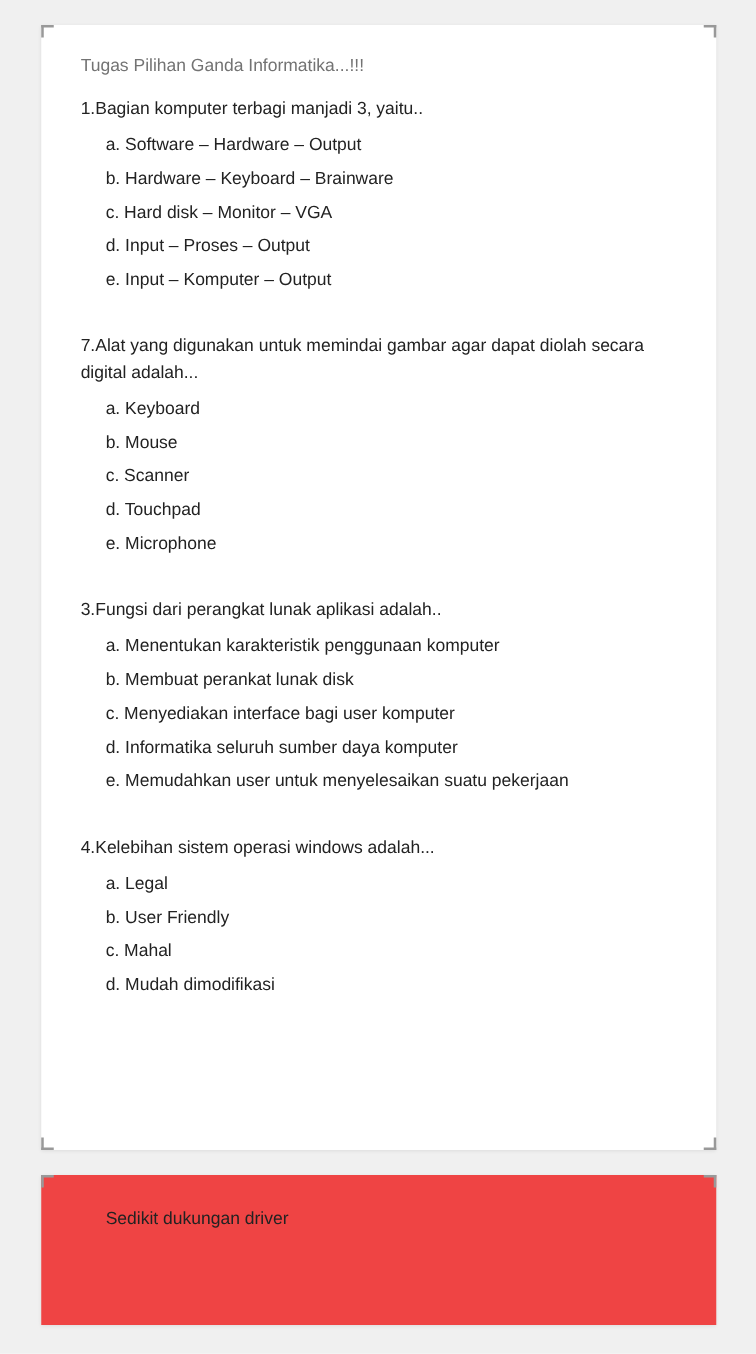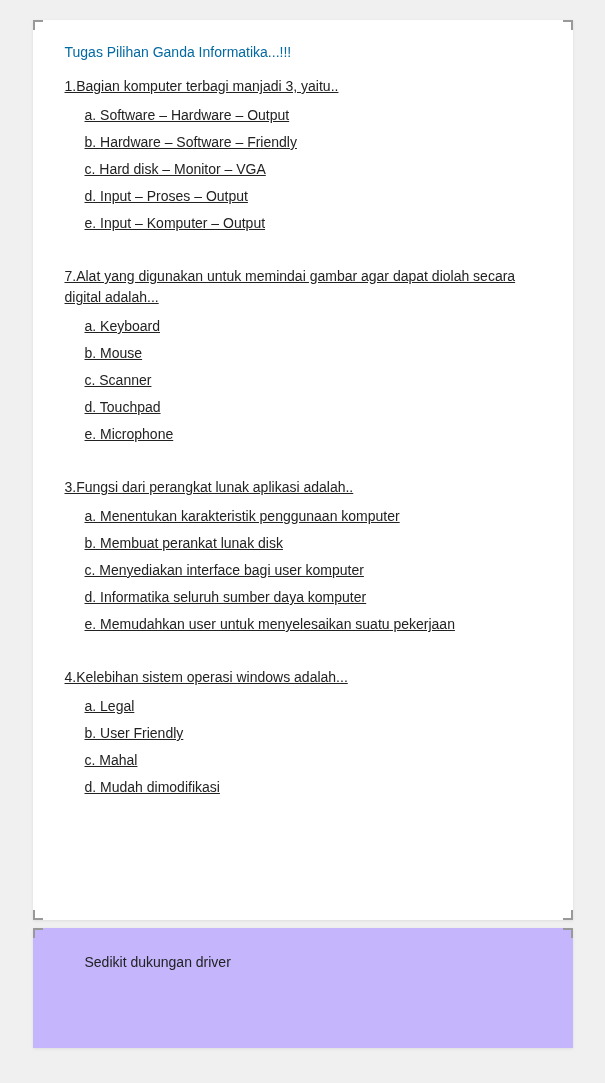--- a/index.html
+++ b/index.html
@@ -26,27 +26,26 @@
       width: 540px;
       min-height: 900px;
       padding: 24px 32px 32px 32px;
       box-shadow: 0 1px 3px rgba(0,0,0,0.08);
       position: relative;
     }
 
     .page-title {
       font-size: 14px;
       font-weight: normal;
-      color: #0369a1;
+      color: #737373;
       margin-bottom: 16px;
     }
 
     .question {
       margin-bottom: 20px;
-      text-decoration: underline;
     }
 
     .question-text {
       font-size: 14px;
       color: #222;
       margin-bottom: 8px;
       line-height: 1.5;
     }
 
     .options {
@@ -85,45 +84,45 @@
       border-bottom: 2px solid #999;
       border-left: 2px solid #999;
     }
     .corner-br {
       bottom: 0; right: 0;
       border-bottom: 2px solid #999;
       border-right: 2px solid #999;
     }
 
     .bottom-page {
-      background: #c4b5fd;
+      background: #ef4444;
       width: 540px;
       min-height: 120px;
       padding: 24px 32px;
       box-shadow: 0 1px 3px rgba(0,0,0,0.08);
       position: relative;
-      margin-top: 8px;
+      margin-top: 20px;
     }
   </style>
 </head>
 <body>
 
 <div class="page">
   <div class="corner-tl"></div>
   <div class="corner-tr"></div>
   <div class="corner-bl"></div>
   <div class="corner-br"></div>
 
   <p class="page-title">Tugas Pilihan Ganda Informatika...!!!</p>
 
   <div class="question">
     <p class="question-text">1.Bagian komputer terbagi manjadi 3, yaitu..</p>
     <div class="options">
       <p class="option">a. Software – Hardware – Output</p>
-      <p class="option">b. Hardware – Software – Friendly</p>
+      <p class="option">b. Hardware – Keyboard – Brainware</p>
       <p class="option">c. Hard disk – Monitor – VGA</p>
       <p class="option">d. Input – Proses – Output</p>
       <p class="option">e. Input – Komputer – Output</p>
     </div>
   </div>
 
   <div class="spacer"></div>
 
   <div class="question">
     <p class="question-text">7.Alat yang digunakan untuk memindai gambar agar dapat diolah secara digital adalah...</p>

